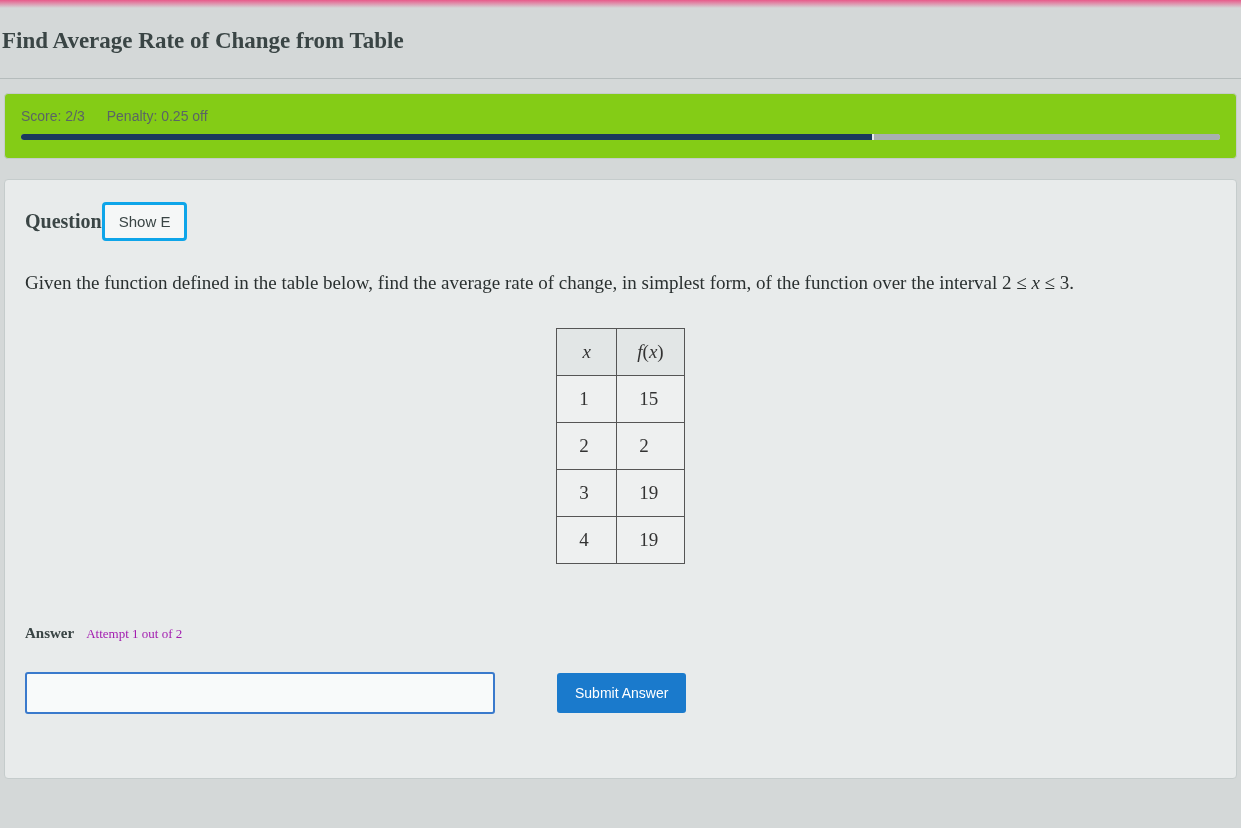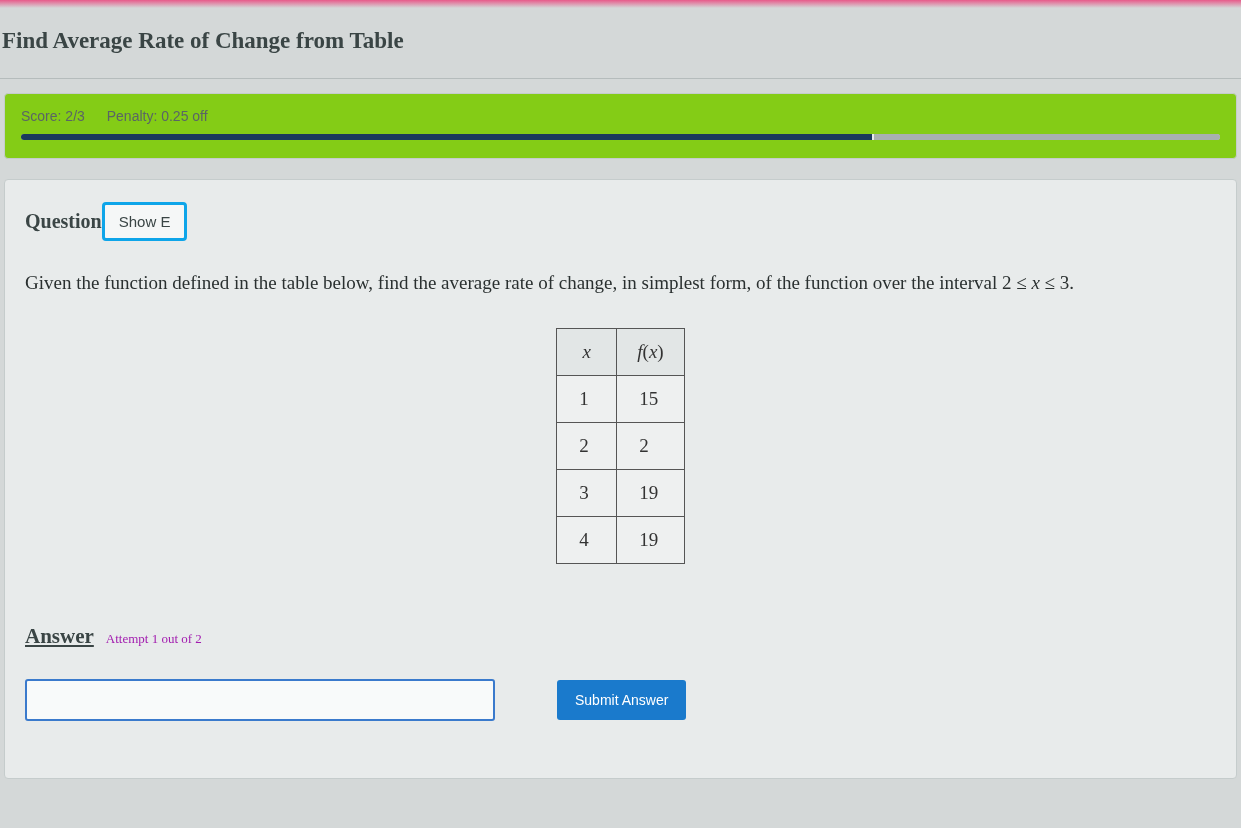--- a/index.html
+++ b/index.html
@@ -132,24 +132,23 @@
       font-style: italic;
     }
     table.data-table td {
       text-align: left;
       padding-left: 22px;
     }
     .answer-section {
       margin-top: 30px;
     }
     .answer-label {
-      font-size: 21px;
+      font-size: 15px;
       font-weight: bold;
       color: #3a4545;
-      text-decoration: underline;
     }
     .attempt-text {
       font-family: Liberation Serif, serif;
       font-size: 13px;
       color: #a21caf;
       font-weight: normal;
       margin-left: 8px;
     }
     .answer-input-row {
       display: flex;

